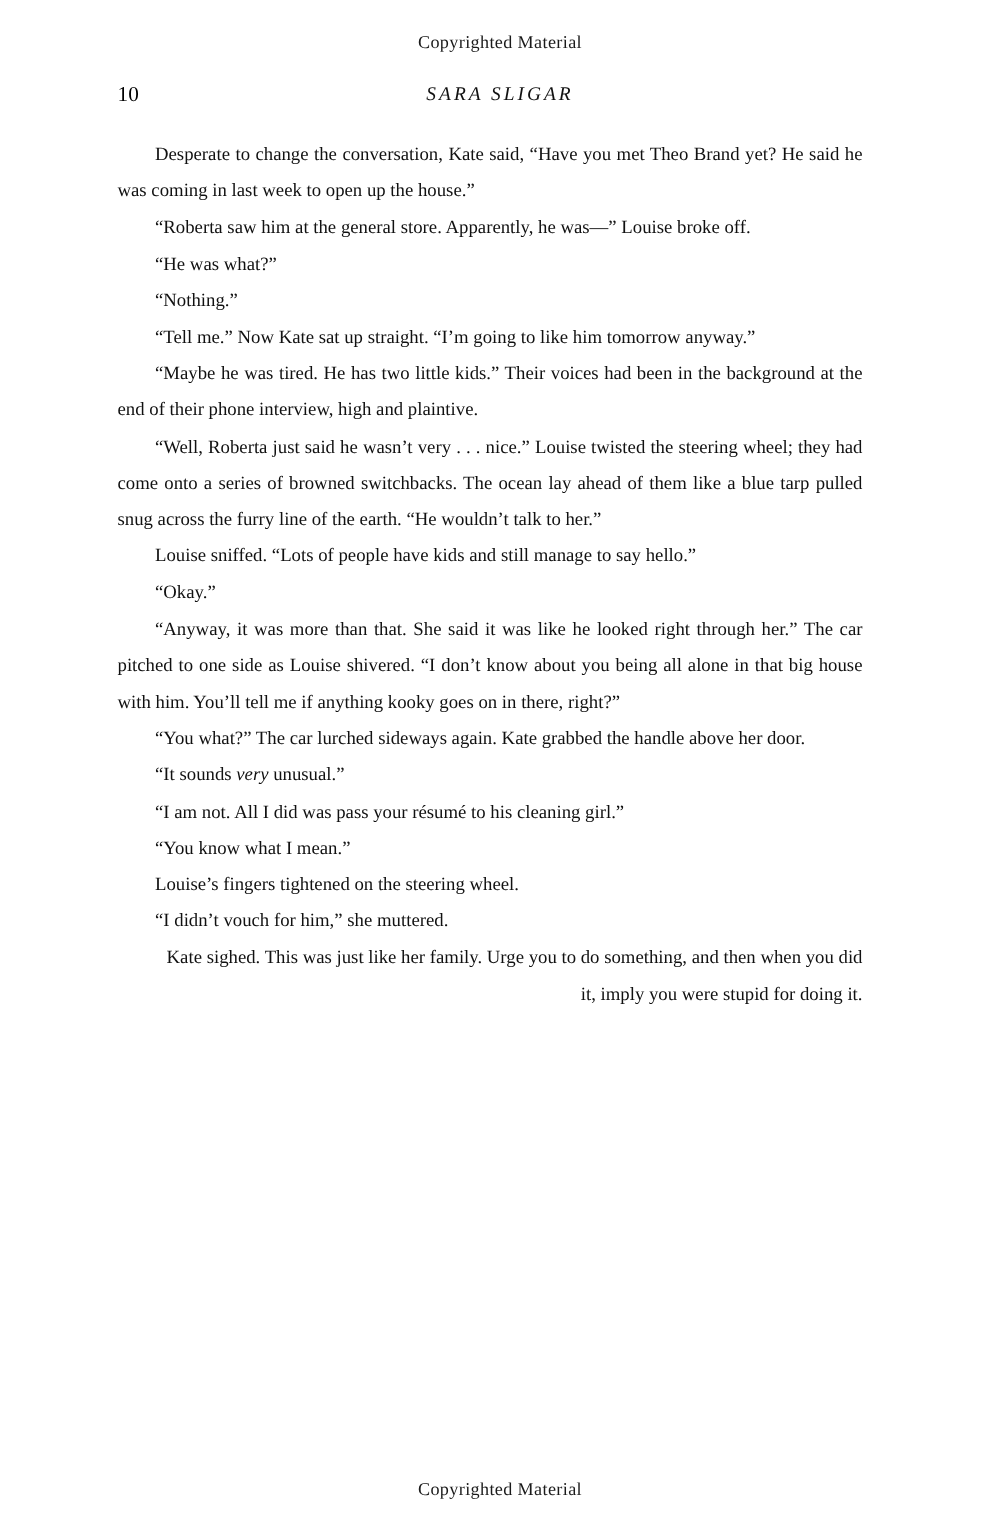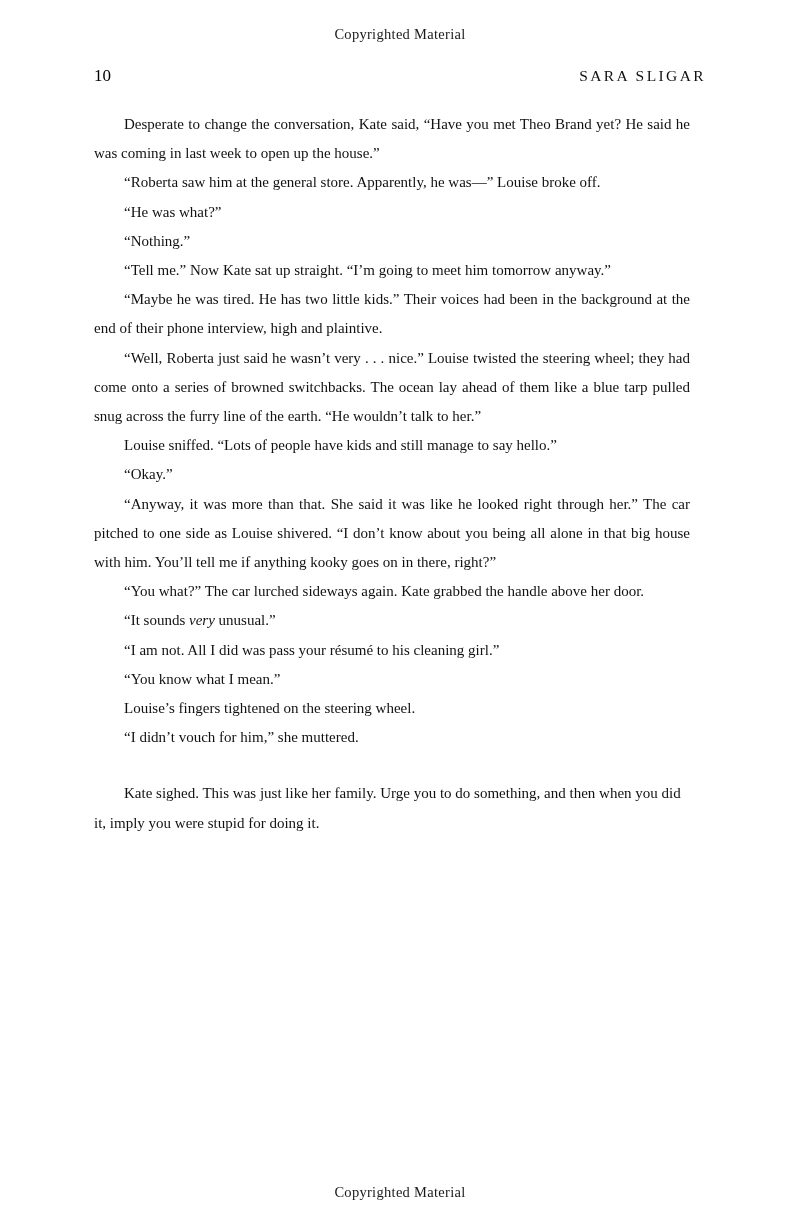--- a/index.html
+++ b/index.html
@@ -55,44 +55,44 @@
     top: 0;
     font-size: 17px;
     font-family: "Liberation Serif", serif;
     color: #000000;
   }
   .author-head {
     position: absolute;
     left: 0;
     top: 1px;
     width: 612px;
-    text-align: right;
+    text-align: center;
     font-size: 15.5px;
     letter-spacing: 2.4px;
     font-family: "Liberation Serif", serif;
     color: #111111;
+    font-style: italic;
   }
   .body-text {
     position: absolute;
     top: 110px;
     left: 94px;
     width: 596px;
     font-size: 15px;
     line-height: 29.2px;
     text-align: justify;
     color: #111111;
   }
   .body-text p {
     margin: 0;
     text-indent: 30px;
     text-align: justify;
   }
   .body-text p:last-child {
-    text-align: left;
-    margin-top: 27px;
+    text-align: right;
   }
   em {
   }
 </style>
 </head>
 <body>
 
 <div class="page">
 
   <div class="watermark-top">Copyrighted Material</div>
@@ -100,21 +100,21 @@
   <div class="running-head">
     <span class="folio">10</span>
     <span class="author-head">SARA SLIGAR</span>
   </div>
 
   <div class="body-text">
     <p>Desperate to change the conversation, Kate said, “Have you met Theo Brand yet? He said he was coming in last week to open up the house.”</p>
     <p>“Roberta saw him at the general store. Apparently, he was—” Louise broke off.</p>
     <p>“He was what?”</p>
     <p>“Nothing.”</p>
-    <p>“Tell me.” Now Kate sat up straight. “I’m going to meet him tomorrow anyway.”</p>
+    <p>“Tell me.” Now Kate sat up straight. “I’m going to like him tomorrow anyway.”</p>
     <p>“Maybe he was tired. He has two little kids.” Their voices had been in the background at the end of their phone interview, high and plaintive.</p>
     <p>“Well, Roberta just said he wasn’t very . . . nice.” Louise twisted the steering wheel; they had come onto a series of browned switchbacks. The ocean lay ahead of them like a blue tarp pulled snug across the furry line of the earth. “He wouldn’t talk to her.”</p>
     <p>Louise sniffed. “Lots of people have kids and still manage to say hello.”</p>
     <p>“Okay.”</p>
     <p>“Anyway, it was more than that. She said it was like he looked right through her.” The car pitched to one side as Louise shivered. “I don’t know about you being all alone in that big house with him. You’ll tell me if anything kooky goes on in there, right?”</p>
     <p>“You what?” The car lurched sideways again. Kate grabbed the handle above her door.</p>
     <p id="p-italic">“It sounds <em>very</em> unusual.”</p>
     <p>“I am not. All I did was pass your résumé to his cleaning girl.”</p>
     <p>“You know what I mean.”</p>
     <p>Louise’s fingers tightened on the steering wheel.</p>

